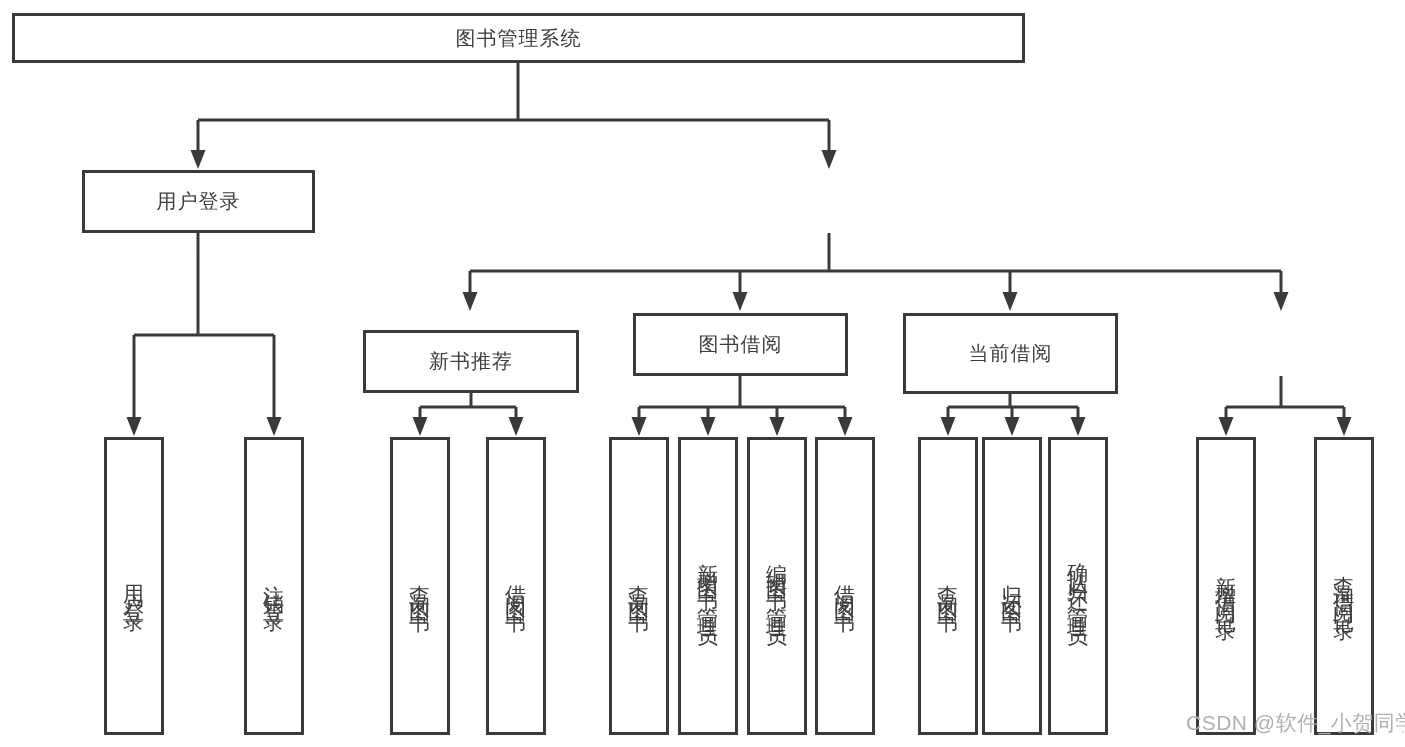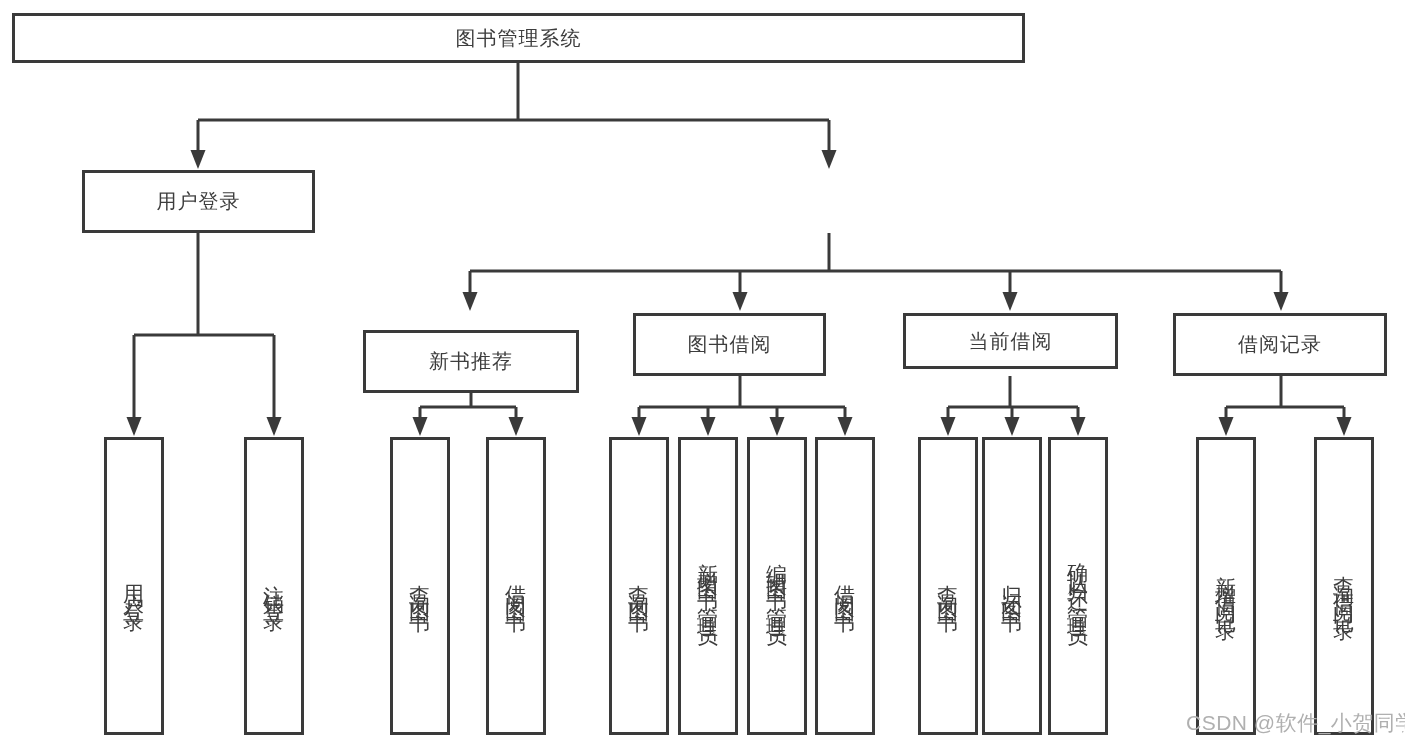--- a/index.html
+++ b/index.html
@@ -127,23 +127,22 @@
       <line x1="1344" y1="407" x2="1344" y2="418"></line>
       <polygon fill="currentColor" stroke="none" points="1336.5,417 1351.5,417 1344,436"></polygon>
     </g>
   </svg>
 
   <div class="node h" style="left:12px;top:13px;width:1013px;height:50px">图书管理系统</div>
 
   <div class="node h" style="left:82px;top:170px;width:233px;height:63px">用户登录</div>
 
   <div class="node h" style="left:363px;top:330px;width:216px;height:63px">新书推荐</div>
-  <div class="node h" style="left:633px;top:313px;width:193px;height:63px">图书借阅</div>
-  <div class="node h" style="left:903px;top:313px;width:215px;height:56px">当前借阅</div>
-  <div class="node h" style="left:1173px;top:313px;width:214px;height:63px">借阅记录</div>
+  <div class="node h" style="left:633px;top:313px;width:215px;height:63px">图书借阅</div>
+  <div class="node h" style="left:903px;top:313px;width:215px;height:81px">当前借阅</div>
 
   <div class="node v" style="left:104px;top:437px;width:60px;height:298px">用户登录</div>
   <div class="node v" style="left:244px;top:437px;width:60px;height:298px">注销登录</div>
 
   <div class="node v" style="left:390px;top:437px;width:60px;height:298px">查询图书</div>
   <div class="node v" style="left:486px;top:437px;width:60px;height:298px">借阅图书</div>
 
   <div class="node v" style="left:609px;top:437px;width:60px;height:298px">查询图书</div>
   <div class="node v" style="left:678px;top:437px;width:60px;height:298px">新增图书（管理员）</div>
   <div class="node v" style="left:747px;top:437px;width:60px;height:298px">编辑图书（管理员）</div>

